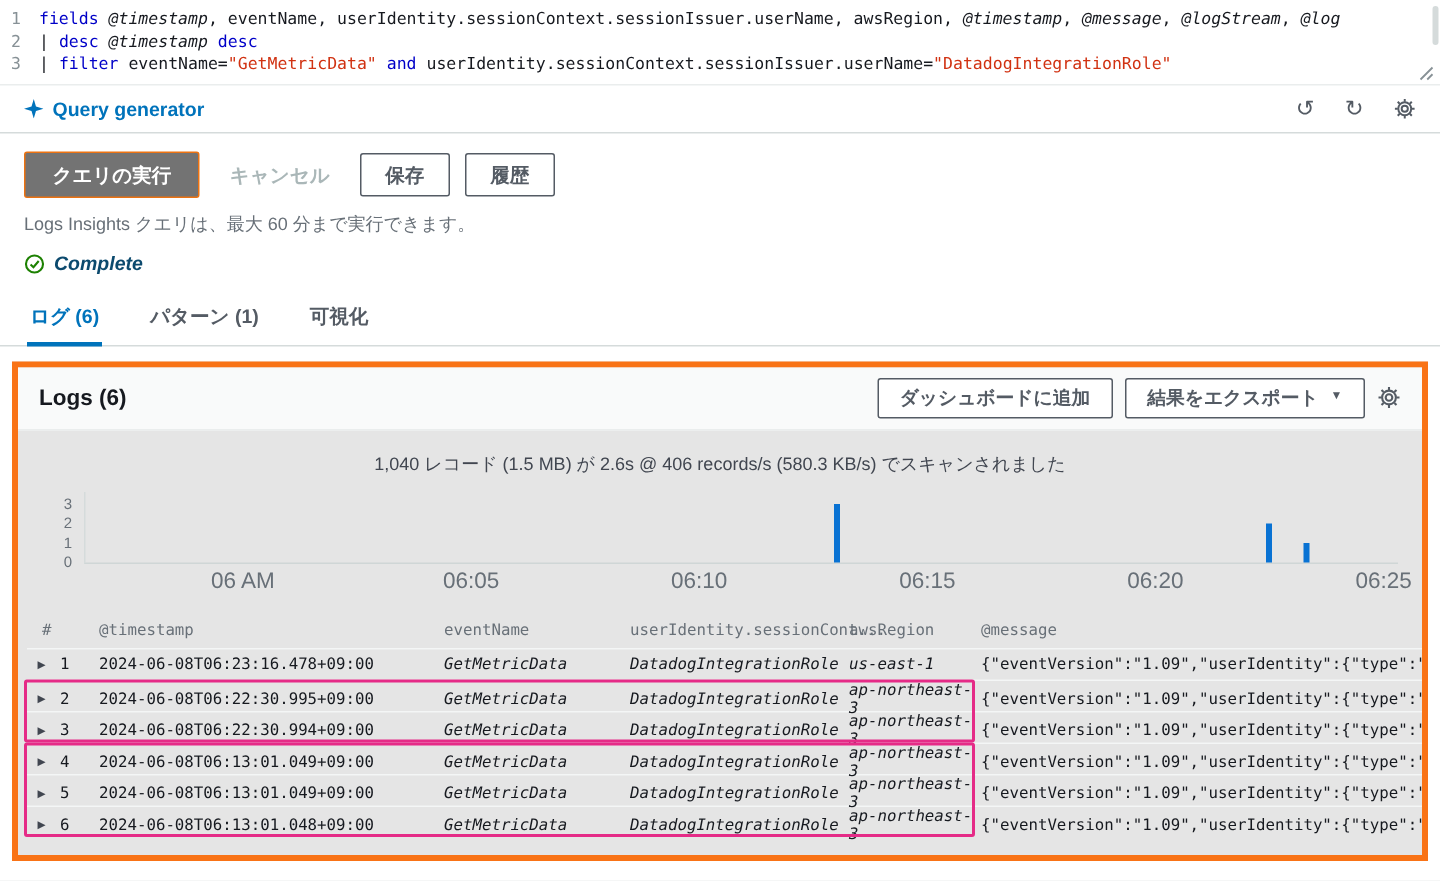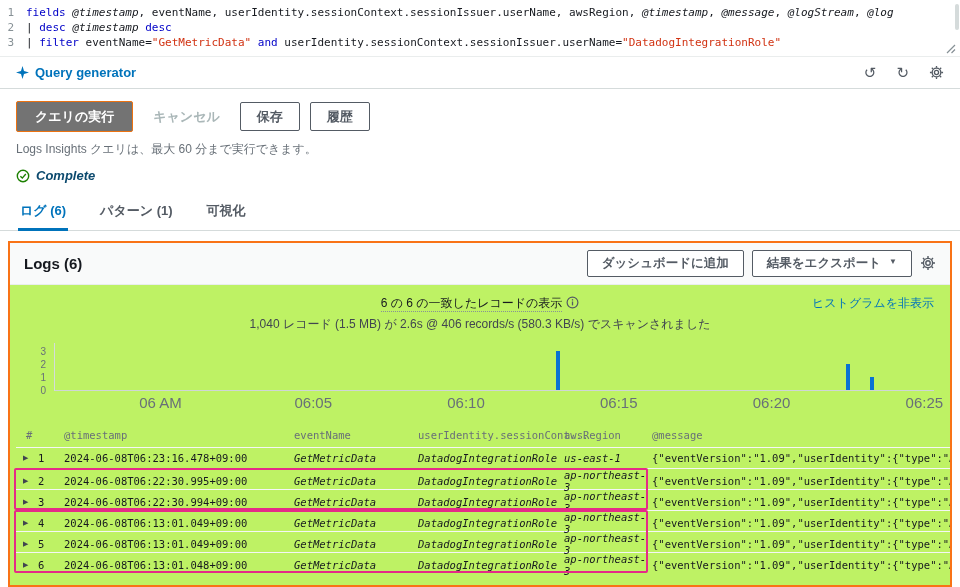--- a/index.html
+++ b/index.html
@@ -38,21 +38,21 @@
   .btn-secondary { background: #fff; border: 1px solid #545b64; color: #545b64; padding: 7px 16px; }
   .hint { padding: 9px 16px 0 16px; font-size: 12px; color: #687078; }
   .status-row { display: flex; align-items: center; gap: 6px; padding: 10px 16px 0 16px; color: #0c4a6e; font-size: 13px; font-weight: 700; font-style: italic; }
 
   
   .tabs { display: flex; gap: 30px; padding: 0 18px; margin-top: 10px; border-bottom: 1px solid #d5dbdb; }
   .tab { padding: 9px 2px 8px 2px; font-size: 13px; font-weight: 700; color: #545b64; cursor: pointer; border-bottom: 3px solid transparent; margin-bottom: -1px; }
   .tab.active { color: #0073bb; border-bottom-color: #0073bb; }
 
   
-  .logs-panel { margin: 10px 8px 0 8px; border: 2px solid #f97316; background: #bef264; }
+  .logs-panel { margin: 10px 8px 0 8px; border: 4px solid #f97316; background: #e5e5e5; }
   .panel-header { display: flex; justify-content: space-between; align-items: center; padding: 7px 14px; background: #f9fafa; border-bottom: 1px solid #eaeded; }
   .panel-title { margin: 0; font-size: 15px; font-weight: 700; color: #16191f; }
   .panel-actions { display: flex; align-items: center; gap: 8px; }
   .panel-actions .btn-secondary { font-size: 12.5px; padding: 6px 14px; display: inline-flex; align-items: center; gap: 8px; }
   .caret { font-size: 8px; position: relative; top: -1px; }
 
   
   .histo { position: relative; padding: 10px 16px 0 16px; }
   .histo-head { position: relative; text-align: center; font-size: 12px; }
   .match { border-bottom: 1.5px dotted #879196; padding-bottom: 1px; }
@@ -161,28 +161,20 @@
                 <circle cx="8" cy="8" r="2.2"></circle>
                 <circle cx="8" cy="8" r="4.6"></circle>
                 <path d="M8 1 V3 M8 13 V15 M1 8 H3 M13 8 H15 M3 3 L4.4 4.4 M11.6 11.6 L13 13 M13 3 L11.6 4.4 M4.4 11.6 L3 13"></path>
               </g>
             </svg>
         </button>
       </div>
     </header>
 
     <div class="histo">
-      <div class="histo-head">
-        <span class="match">6 の 6 の一致したレコードの表示</span><svg class="info-icon" width="13" height="13" viewBox="0 0 14 14">
-            <circle cx="7" cy="7" r="5.8" fill="none" stroke="#545b64" stroke-width="1.3"></circle>
-            <rect x="6.3" y="5.9" width="1.4" height="4.2" fill="#545b64"></rect>
-            <rect x="6.3" y="3.4" width="1.4" height="1.5" fill="#545b64"></rect>
-          </svg>
-        <a class="hide-link">ヒストグラムを非表示</a>
-      </div>
       <div class="scan">1,040 レコード (1.5 MB) が 2.6s @ 406 records/s (580.3 KB/s) でスキャンされました</div>
 
       <div class="chart">
         <div class="y-labels" id="y-labels">
             <span style="bottom: -5px;">0</span>
             <span style="bottom: 8px;">1</span>
             <span style="bottom: 21px;">2</span>
             <span style="bottom: 34px;">3</span>
           </div>
         <div class="plot" id="chart-plot">

